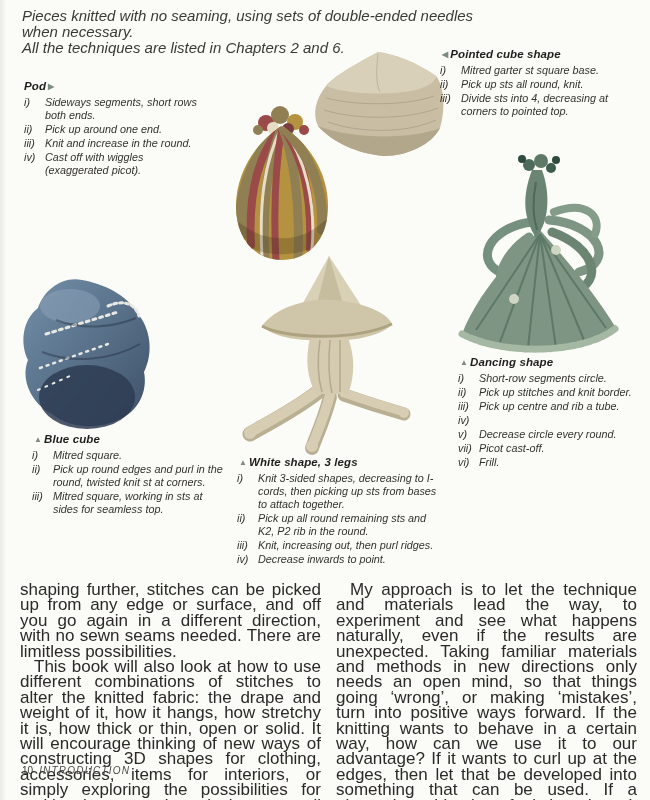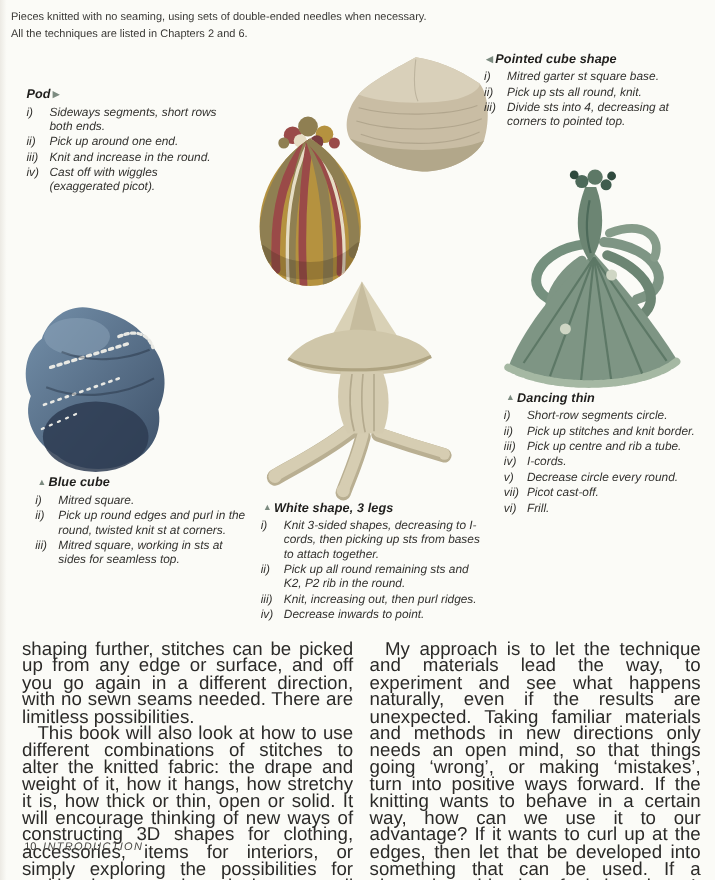--- a/index.html
+++ b/index.html
@@ -4,22 +4,22 @@
 <style>
   html,body{margin:0;padding:0;}
   body{
     width:650px;height:800px;position:relative;overflow:hidden;
     background:#fbfbf7;
     font-family:"Liberation Sans",sans-serif;
     color:#2e2d2b;
   }
   .page{position:absolute;inset:0;background:linear-gradient(90deg,#eceae4 0px,#fbfbf7 6px);}
   .intro{
-    position:absolute;left:10px;top:8px;width:470px;
-    font-size:10px;line-height:16px;color:#3a3936;
+    position:absolute;left:22px;top:8px;width:470px;
+    font-style:italic;font-size:15px;line-height:16px;color:#3a3936;
   }
   .sect{position:absolute;font-style:italic;}
   .sect .hd{
     font-size:11.5px;font-weight:bold;color:#1f1e1c;margin-bottom:4px;
     letter-spacing:.1px;
   }
   .marker{font-style:normal;font-size:8px;color:#7c8b80;vertical-align:1px;padding:0 2px;}
   .item{display:flex;font-size:10.8px;line-height:13px;color:#33322f;margin-bottom:1px;}
   .item .n{width:21px;flex:0 0 21px;}
   .item .t{flex:1;}
@@ -240,37 +240,36 @@
         <span class="t">Knit, increasing out, then purl ridges.</span>
       </div>
     <div class="item">
         <span class="n">iv)</span>
         <span class="t">Decrease inwards to point.</span>
       </div>
   </div>
 
   <div class="sect" style="left:458px;top:356px;width:182px">
     <div class="hd">
-      <span class="marker">▲</span><span>Dancing thin</span>
+      <span class="marker">▲</span><span>Dancing shape</span>
     </div>
     <div class="item">
         <span class="n">i)</span>
         <span class="t">Short-row segments circle.</span>
       </div>
     <div class="item">
         <span class="n">ii)</span>
         <span class="t">Pick up stitches and knit border.</span>
       </div>
     <div class="item">
         <span class="n">iii)</span>
         <span class="t">Pick up centre and rib a tube.</span>
       </div>
     <div class="item">
         <span class="n">iv)</span>
-        <span class="t">I-cords.</span>
       </div>
     <div class="item">
         <span class="n">v)</span>
         <span class="t">Decrease circle every round.</span>
       </div>
     <div class="item">
         <span class="n">vii)</span>
         <span class="t">Picot cast-off.</span>
       </div>
     <div class="item">

